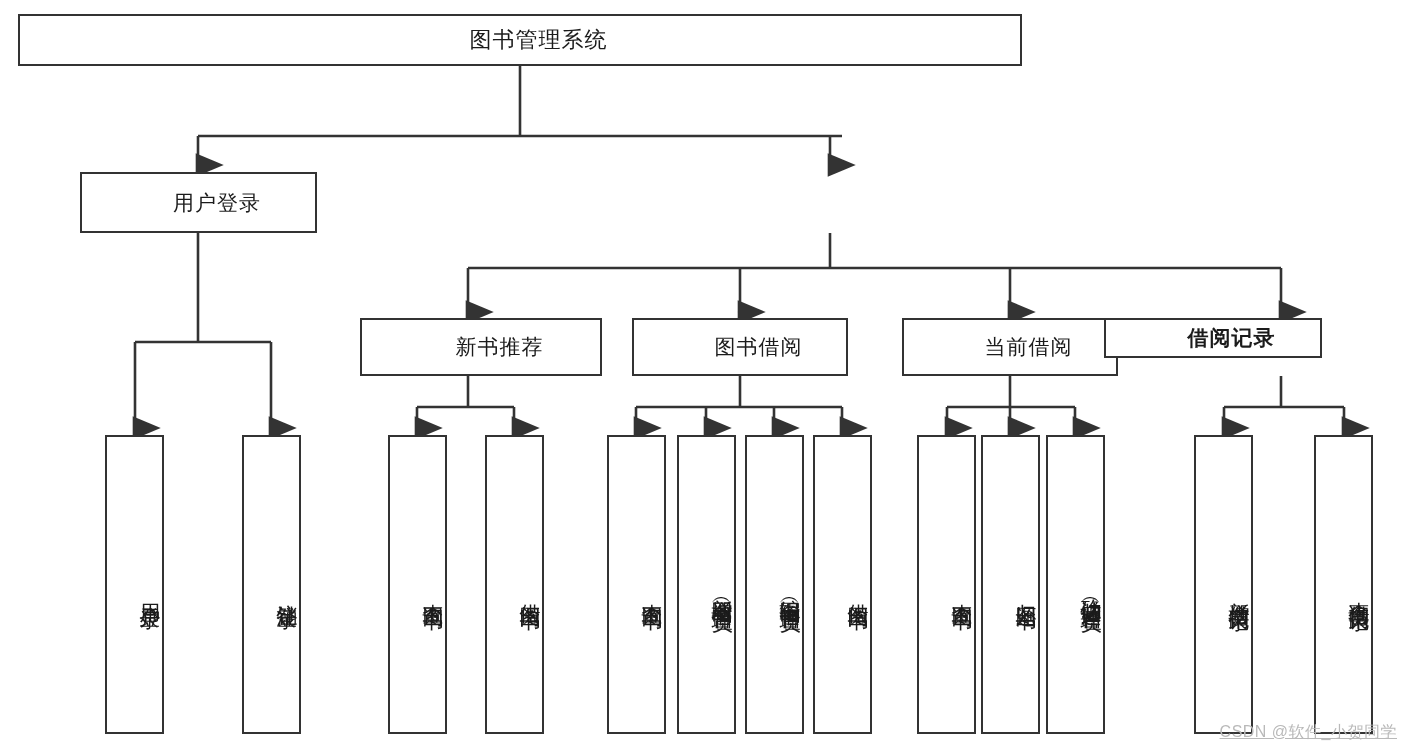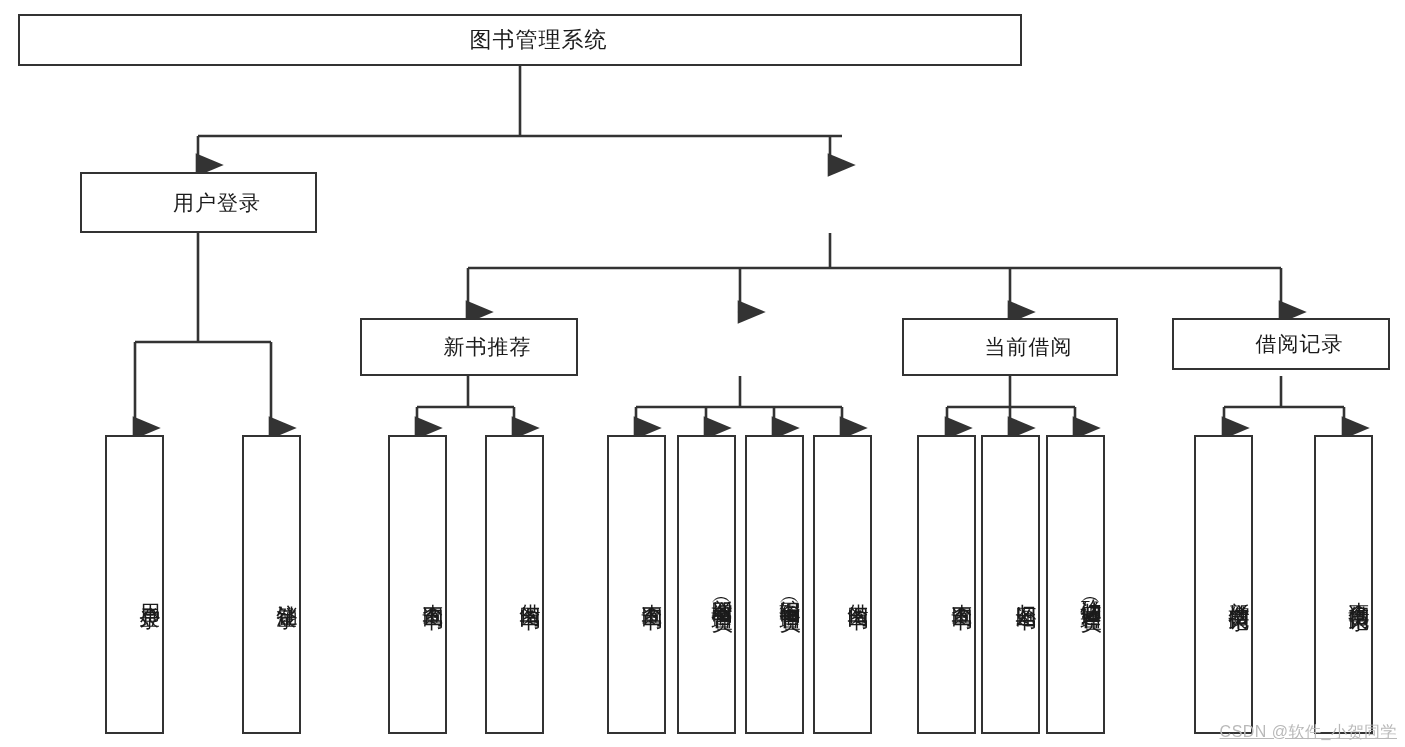--- a/index.html
+++ b/index.html
@@ -68,23 +68,24 @@
       <path d="M1224,407 L1344,407"></path>
       <path d="M1224,407 L1224,428" marker-end="url(#ah)"></path>
       <path d="M1344,407 L1344,428" marker-end="url(#ah)"></path>
     </g>
   </svg>
 
   <div class="node h root" style="left:18px;top:14px;width:1004px;height:52px;">图书管理系统</div>
 
   <div class="node h" style="left:80px;top:172px;width:237px;height:61px;">用户登录</div>
 
-  <div class="node h" style="left:360px;top:318px;width:218px;height:58px;">新书推荐</div>
+  <div class="node h" style="left:360px;top:318px;width:242px;height:58px;">新书推荐</div>
+  <div class="node h" style="left:632px;top:318px;width:216px;height:58px;">图书借阅</div>
   <div class="node h" style="left:902px;top:318px;width:216px;height:58px;">当前借阅</div>
-  <div class="node h" style="left:1172px;top:318px;width:218px;height:52px;">借阅记录</div>
+  <div class="node h" style="left:1104px;top:318px;width:218px;height:40px;font-weight:bold;">借阅记录</div>
 
   <div class="node v" style="left:105px;top:435px;width:59px;height:299px;">用户登录</div>
   <div class="node v" style="left:242px;top:435px;width:59px;height:299px;">注销登录</div>
 
   <div class="node v" style="left:388px;top:435px;width:59px;height:299px;">查询图书</div>
   <div class="node v" style="left:485px;top:435px;width:59px;height:299px;">借阅图书</div>
 
   <div class="node v" style="left:607px;top:435px;width:59px;height:299px;">查询图书</div>
   <div class="node v" style="left:677px;top:435px;width:59px;height:299px;">新增图书（管理员）</div>
   <div class="node v" style="left:745px;top:435px;width:59px;height:299px;">编辑图书（管理员）</div>

